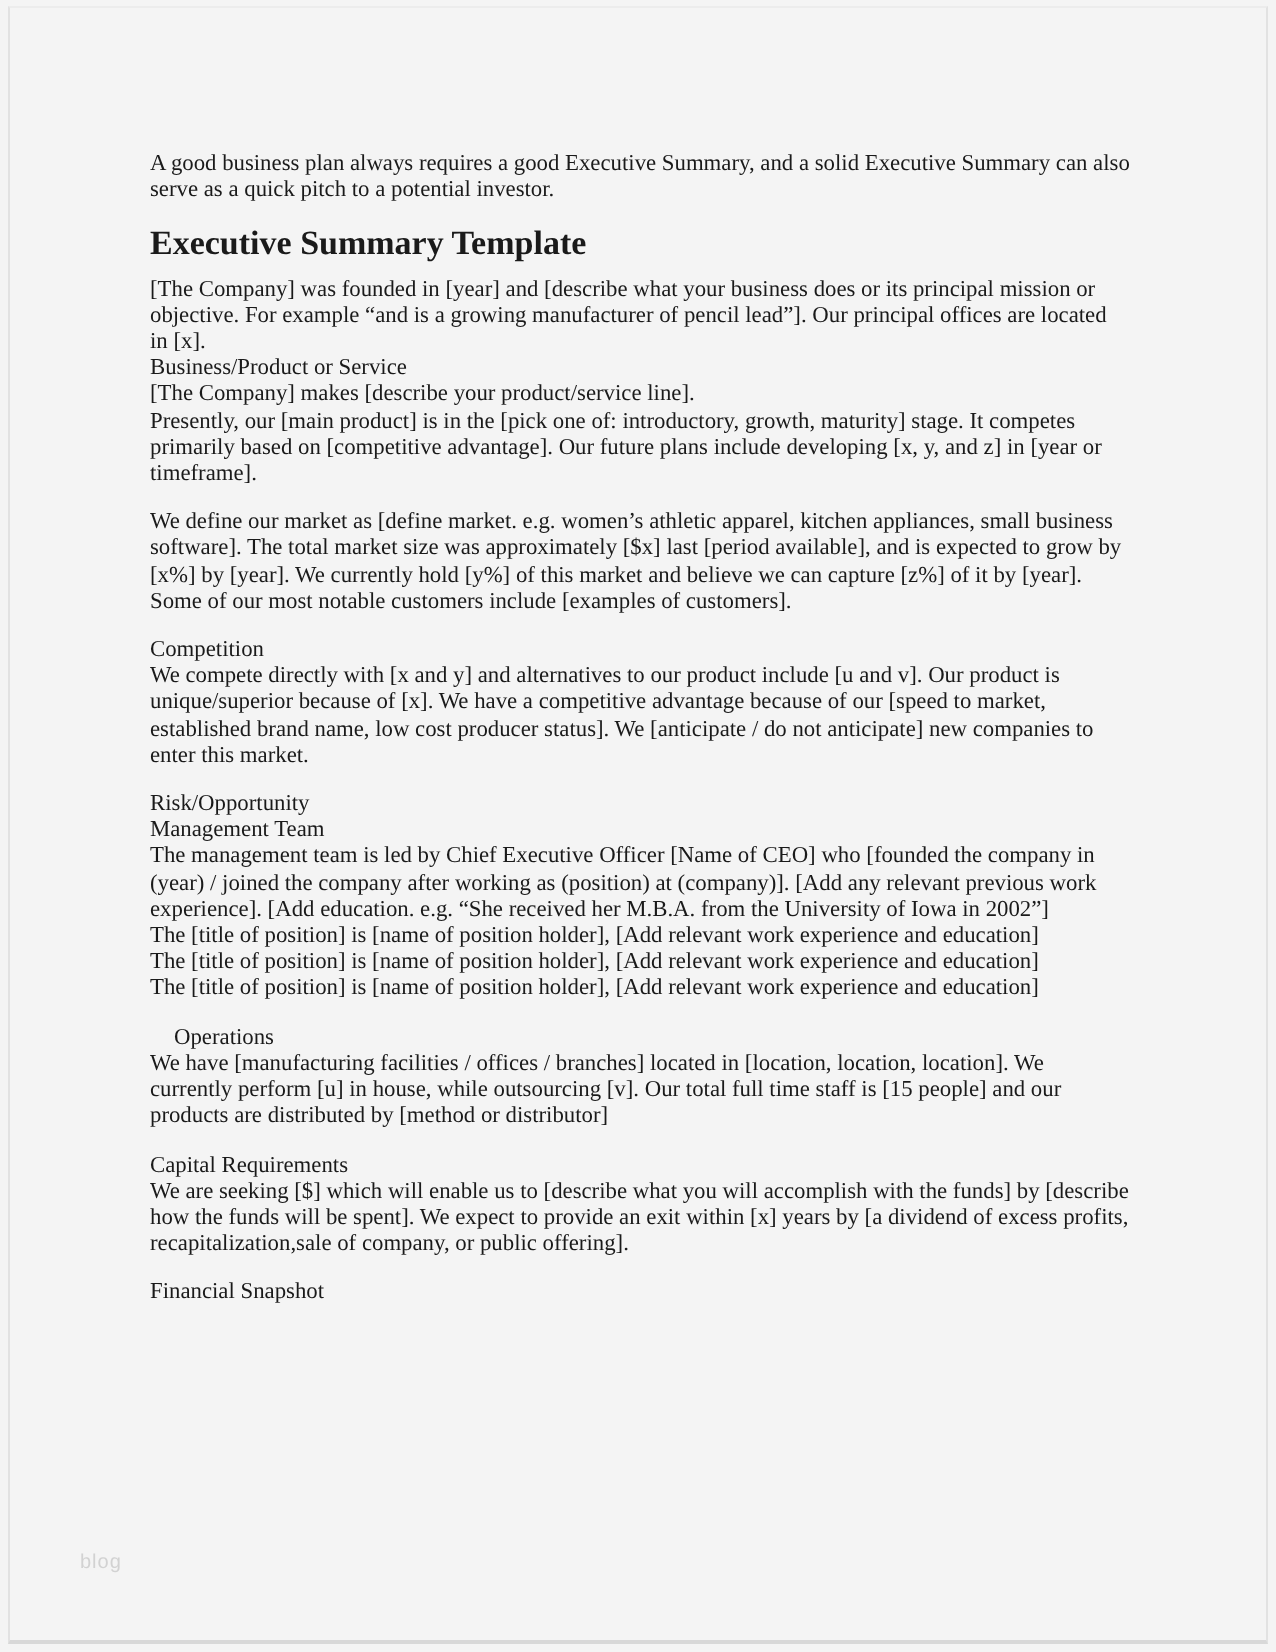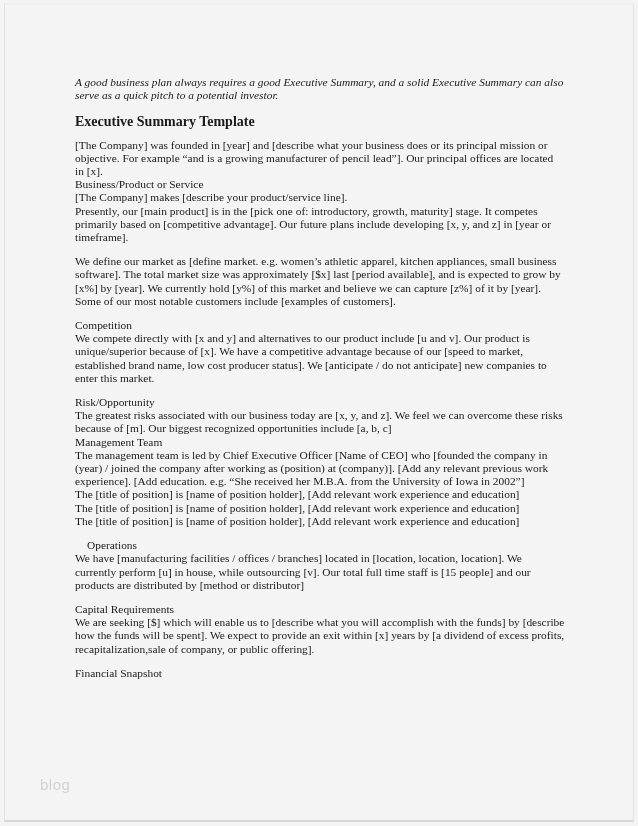--- a/index.html
+++ b/index.html
@@ -16,31 +16,31 @@
     border-left: 1px solid #e2e2e2;
     border-right: 1px solid #e2e2e2;
     border-top: 1px solid #ececec;
     border-bottom: 2px solid #d8d8d8;
     background: #f4f4f4;
   }
   .content {
     position: absolute; left: 75px; top: 76px; width: 490px;
     font-size: 11.4px; line-height: 13.2px;
   }
-  .intro { font-style: italic; margin: 0; }
-  .title { font-weight: bold; font-size: 14px; margin: 13px 0 10px 0; }
+  .intro { margin: 0; }
+  .title { font-weight: bold; font-size: 17px; margin: 13px 0 10px 0; }
   .sec { margin: 0 0 11px 0; }
   .sec.tight { margin-bottom: 0; }
   .h { font-weight: normal; }
   .h.plain { font-weight: normal; margin-left: 12px; }
   .p { margin: 0; }
   .watermark {
     position: absolute; left: 40px; top: 776px;
     font-family: "Liberation Sans", sans-serif;
-    font-size: 15px; color: #d2d2d2; letter-spacing: 0.5px;
+    font-size: 10px; color: #d2d2d2; letter-spacing: 0.5px;
   }
 </style>
 </head>
 <body>
 
 <div class="page-frame"></div>
 
 <div class="content">
   <p class="intro">A good business plan always requires a good Executive Summary, and a solid Executive Summary can also serve as a quick pitch to a potential investor.</p>
   <div class="title">Executive Summary Template</div>
@@ -56,21 +56,20 @@
     <p class="p">We define our market as [define market.  e.g. women’s athletic apparel, kitchen appliances, small business software]. The total market size was approximately [$x] last [period available], and is expected to grow by [x%] by [year].  We currently hold [y%] of this market and believe we can capture [z%] of it by [year].  Some of our most notable customers include [examples of customers].</p>
   </div>
 
   <div class="sec">
     <div class="h">Competition</div>
     <p class="p">We compete directly with [x and y] and alternatives to our product include [u and v]. Our product is unique/superior because of [x]. We have a competitive advantage because of our [speed to market, established brand name, low cost producer status].  We [anticipate / do not anticipate] new companies to enter this market.</p>
   </div>
 
   <div class="sec tight">
     <div class="h">Risk/Opportunity</div>
-    <p class="p">The greatest risks associated with our business today are [x, y, and z]. We feel we can overcome these risks because of [m]. Our biggest recognized opportunities include [a, b, c]</p>
   </div>
 
   <div class="sec">
     <div class="h">Management Team</div>
     <p class="p">The management team is led by Chief Executive Officer [Name of CEO] who [founded the company in (year) / joined the company after working as (position) at (company)].  [Add any relevant previous work experience]. [Add education. e.g. “She received her M.B.A. from the University of Iowa in 2002”]</p>
     <p class="p">The [title of position] is [name of position holder], [Add relevant work experience and education]</p>
     <p class="p">The [title of position] is [name of position holder], [Add relevant work experience and education]</p>
     <p class="p">The [title of position] is [name of position holder], [Add relevant work experience and education]</p>
   </div>
 

